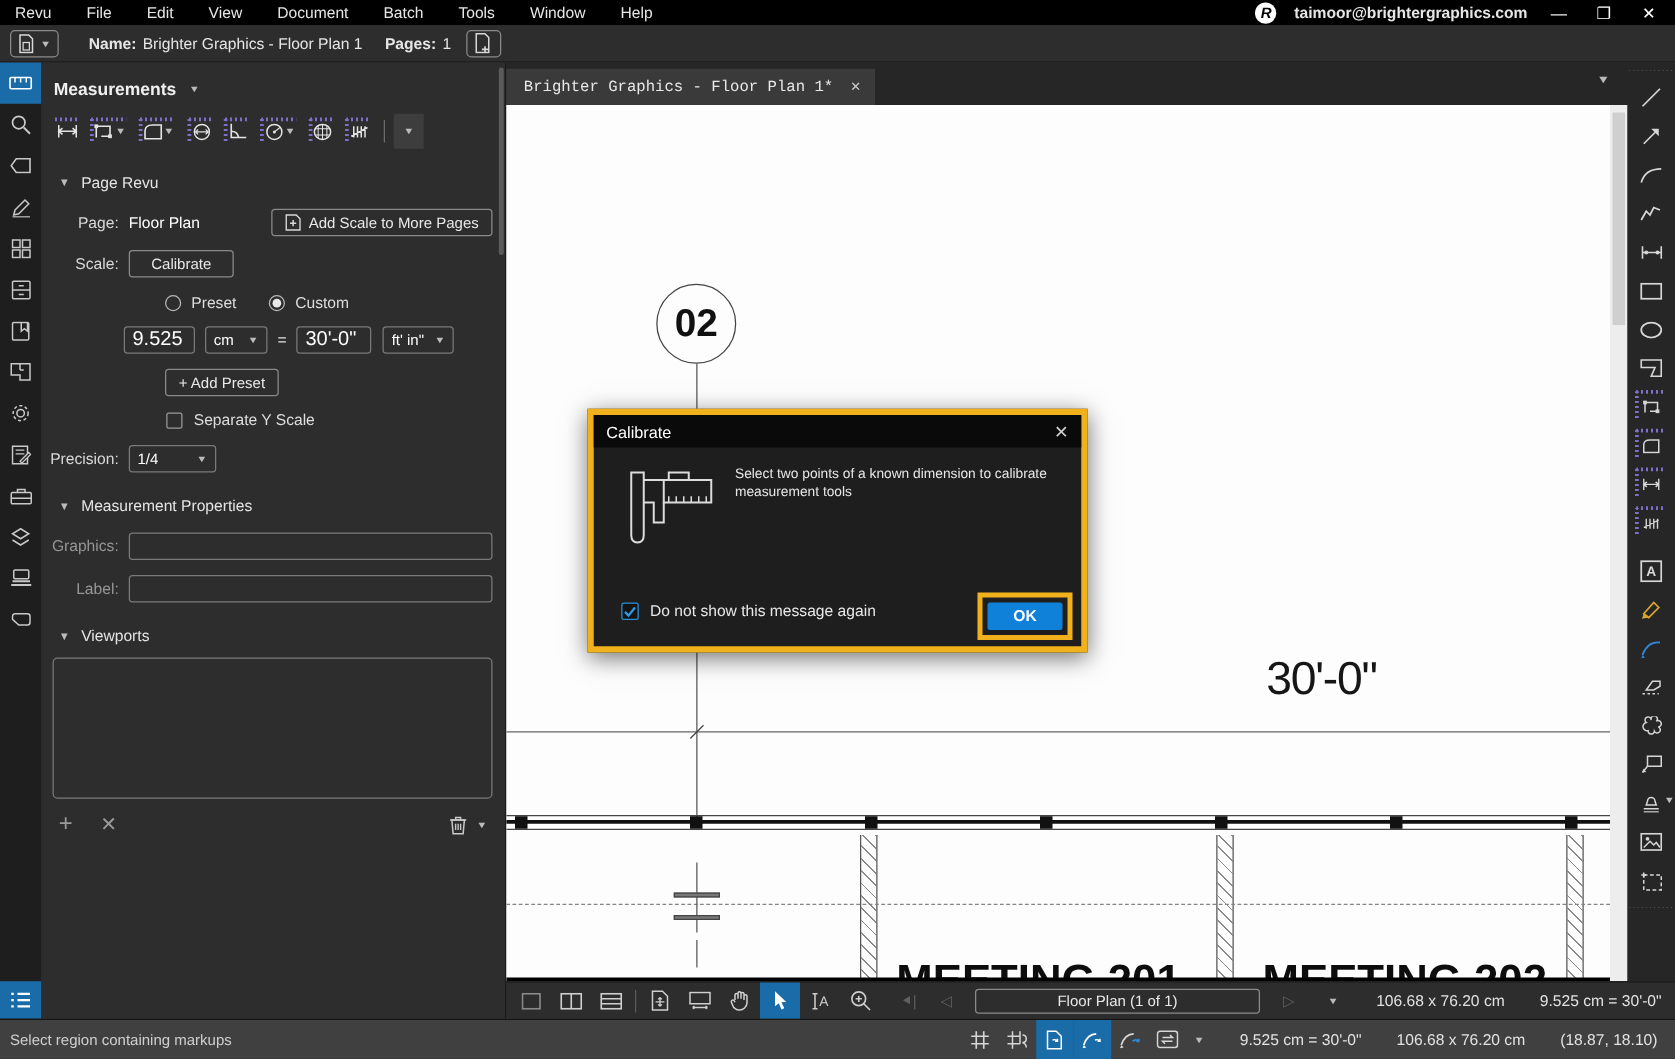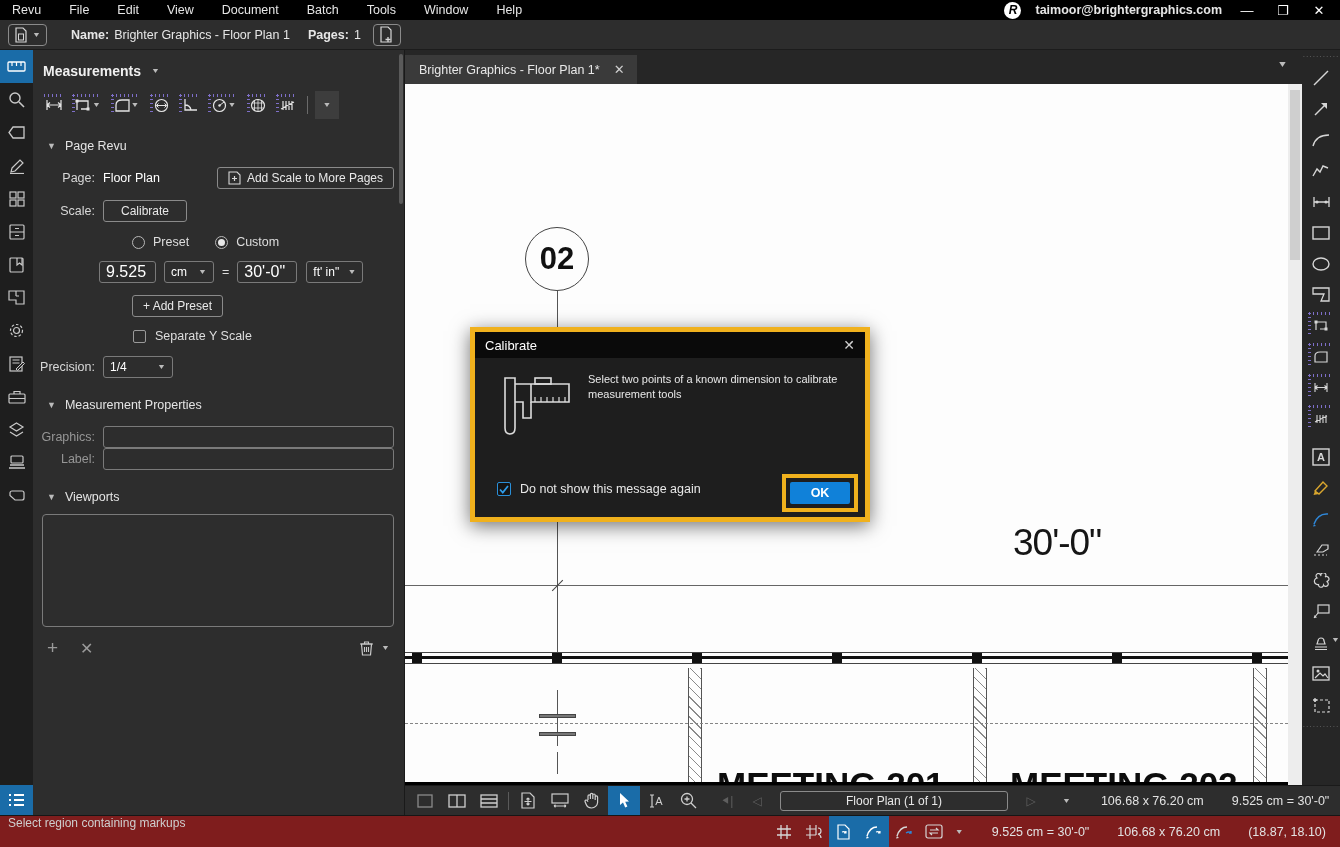--- a/index.html
+++ b/index.html
@@ -68,21 +68,21 @@
   .cbox { width:13px; height:13px; border:1px solid #9a9a9a; border-radius:2px; background:transparent; }
   #viewport-box { margin:10px 10px 0 9px; height:113px; border:1px solid #7a7a7a; border-radius:4px; }
   #panel-actions { display:flex; align-items:center; margin:10px 14px 0 14px; color:#9a9a9a; }
   #panel-actions .plus { font-size:19px; }
   #panel-actions .cross { font-size:16px; margin-left:22px; }
   #panel-actions .right { margin-left:auto; display:flex; align-items:center; gap:7px; color:#c9c9c9; }
 
   
   #tabbar { position:absolute; left:405px; top:50px; width:897px; height:34px; background:#262626; }
   #doc-tab { position:absolute; left:0; top:5px; height:29px; background:#3a3a3a; display:flex;
-    align-items:center; gap:14px; padding:0 12px 0 14px; color:#e8e8e8; font-size:12.5px; }
+    align-items:center; gap:14px; padding:0 12px 0 14px; color:#e8e8e8; font-size:12.5px;font-family:Liberation Mono, monospace; }
   #tab-close { color:#cfcfcf; font-size:13px; }
   #tab-list-chev { position:absolute; right:14px; top:8px; color:#bbb; font-size:11px; }
 
   
   #canvas { position:absolute; left:405px; top:84px; width:883px; height:701px; background:#fdfdfd; overflow:hidden; }
   #scrollbar { position:absolute; left:1288px; top:84px; width:14px; height:701px; background:#ededed; }
   #scroll-thumb { position:absolute; left:2px; top:6px; width:10px; height:170px; background:#cfcfcf; }
   .hline { position:absolute; background:#666; height:1px; }
   .vline { position:absolute; background:#555; width:1px; }
   #grid-bubble { position:absolute; left:120px; top:143px; width:64px; height:64px; border:1.5px solid #444;
@@ -106,22 +106,22 @@
     display:flex; align-items:center; color:#ccc; border-top:1px solid #1a1a1a; }
   .bt-icon { width:32px; height:30px; display:flex; align-items:center; justify-content:center; }
   .bt-icon.active { background:#1a6ca8; }
   .bt-sep { width:1px; height:18px; background:#5a5a5a; margin:0 3px; }
   .nav-dim { color:#5f5f5f; font-size:12px; width:30px; text-align:center; }
   #page-field { width:228px; height:20px; border:1px solid #8a8a8a; border-radius:3px; background:transparent;
     color:#e8e8e8; font-size:12px; text-align:center; font-family:"Liberation Sans", sans-serif; }
   .bt-text { color:#e2e2e2; font-size:12.5px; white-space:nowrap; }
 
   
-  #statusbar { position:absolute; left:0; top:815px; width:1340px; height:32px; background:#7f1d1d;
-    display:flex; color:#d8d8d8; font-size:12px; border-top:1px solid #161616; }
+  #statusbar { position:absolute; left:0; top:815px; width:1340px; height:32px; background:#404040;
+    display:flex; align-items:center; color:#d8d8d8; font-size:12px; border-top:1px solid #161616; }
   #status-msg { padding-left:8px; color:#cfcfcf; }
   #sb-right { margin-left:auto; display:flex; align-items:center; gap:0; padding-right:10px; }
   .sb-icon { width:30px; height:32px; display:flex; align-items:center; justify-content:center; color:#d6d6d6; }
   .sb-icon.active { background:#1a6ca8; }
   .sb-text { margin-left:28px; color:#e2e2e2; font-size:12.5px; white-space:nowrap; }
 
   
   #calibrate-dialog { position:absolute; left:470px; top:327px; width:400px; height:195px;
     border:5px solid #f0b11d; background:#1e1e1e; box-shadow:0 4px 18px rgba(0,0,0,.55); }
   #dlg-titlebar { height:26px; background:#0a0a0a; display:flex; align-items:center; padding:0 10px;
@@ -415,21 +415,21 @@
 
   <div class="section-hdr">
     <span class="sec-chev">▼</span>
     <span>Measurement Properties</span>
   </div>
 
   <div class="form-row" style="margin-top:14px">
     <span class="form-label dim-label" style="width:62px">Graphics:</span>
     <input class="tinput" style="flex: 1 1 0%; margin-right: 10px;">
   </div>
-  <div class="form-row" style="margin-top:0">
+  <div class="form-row" style="margin-top:12px">
     <span class="form-label dim-label" style="width:62px">Label:</span>
     <input class="tinput" style="flex: 1 1 0%; margin-right: 10px;">
   </div>
 
   <div class="section-hdr">
     <span class="sec-chev">▼</span>
     <span>Viewports</span>
   </div>
   <div id="viewport-box"></div>
 

